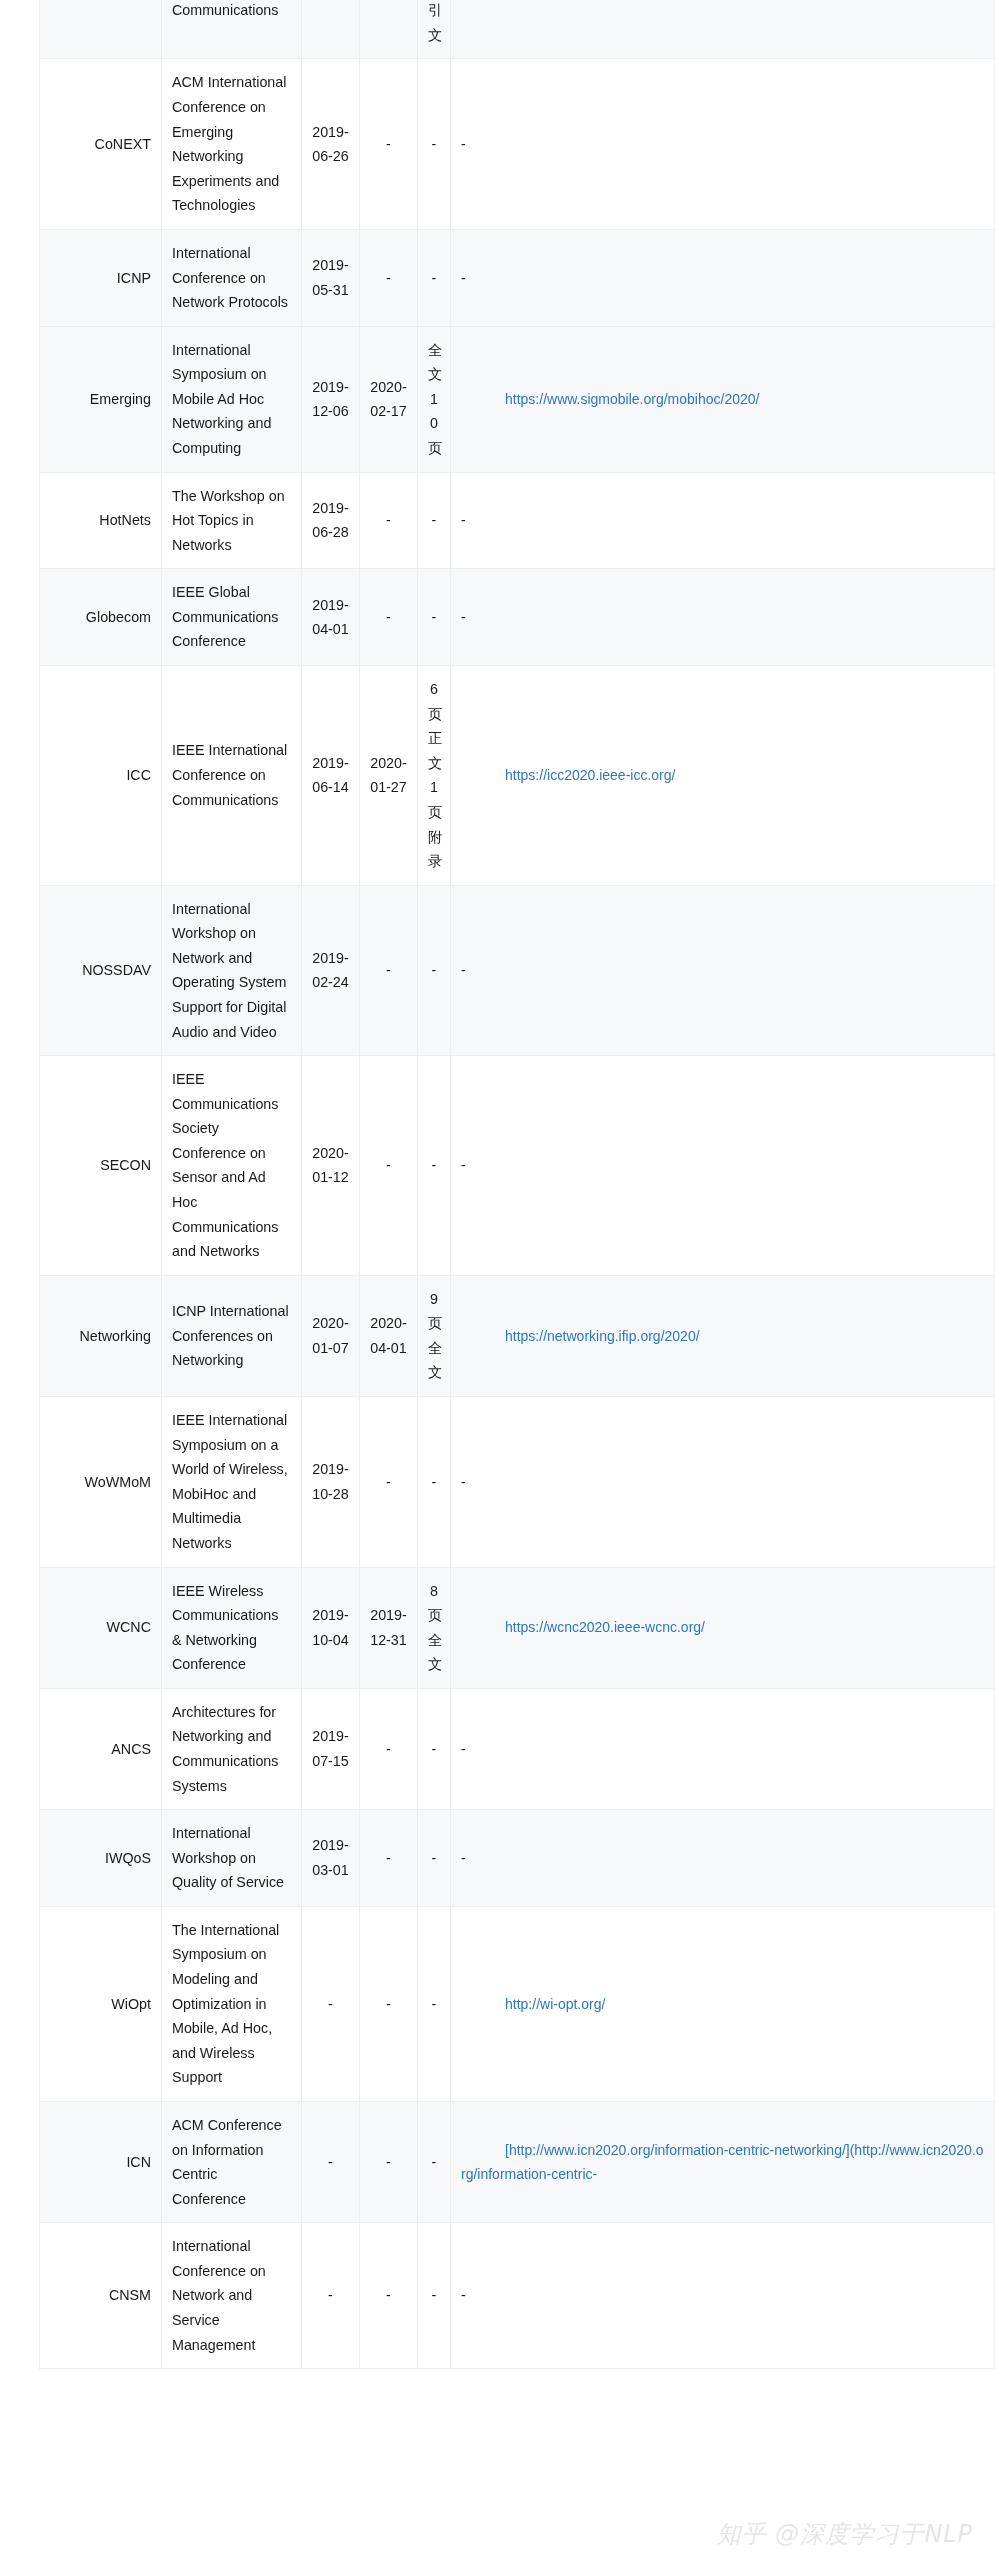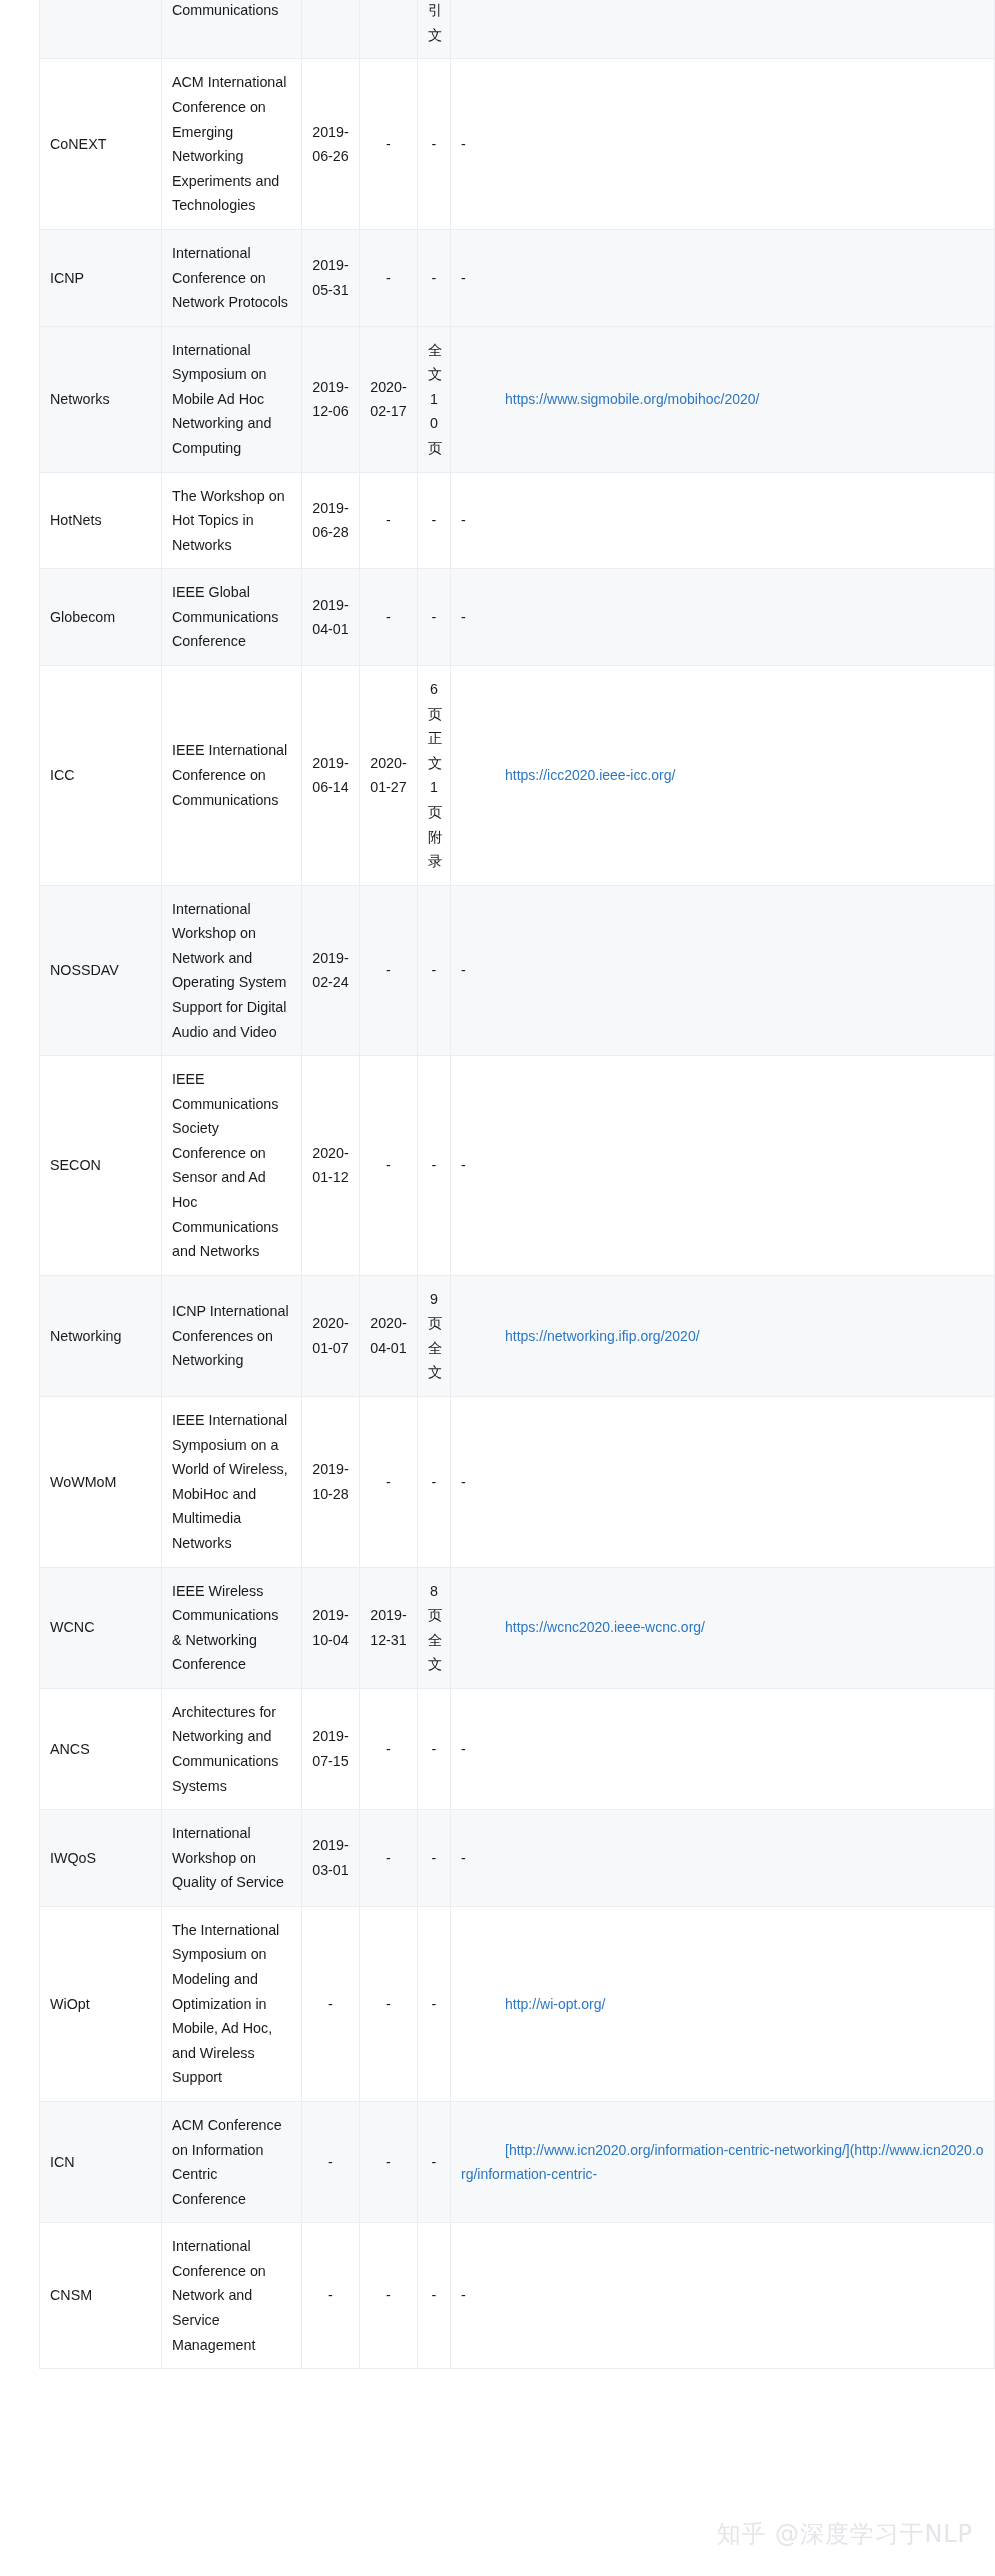--- a/index.html
+++ b/index.html
@@ -40,21 +40,21 @@
   table.conf td {
     border: 0.9px solid #ebedf0;
     padding: 11px 10px;
     vertical-align: middle;
     word-wrap: break-word;
     overflow-wrap: break-word;
   }
   tr.shade td { background: #f7f8fa; }
   tr.plain td { background: #ffffff; }
 
-  td.abbr { text-align: left; padding-left: 13px; }
+  td.abbr { text-align: right; padding-left: 13px; }
   td.name { text-align: left; }
   td.date { text-align: center; }
   td.pg   { text-align: center; padding-left: 3.7px; padding-right: 3.7px; }
   td.url  { text-align: left; padding-left: 13px; }
 
   td.url a {
     color: #2b77c4;
     text-decoration: none;
     font-size: 14px;
     word-break: break-all;
@@ -64,20 +64,21 @@
 
   .watermark {
     position: absolute;
     right: 22px;
     bottom: 26px;
     font-size: 24px;
     color: #e3e5e8;
     letter-spacing: 0.9px;
     white-space: nowrap;
     font-family: "DejaVu Sans", sans-serif;
+    font-style: italic;
   }
   .lgutter {
     position: absolute;
     left: 0; top: 0; width: 39px; height: 100%;
     background: #ffffff;
   }
 </style>
 </head>
 <body>
 
@@ -112,21 +113,21 @@
           </tr>
           <tr class="shade">
             <td class="abbr">ICNP</td>
             <td class="name">International Conference on Network Protocols</td>
             <td class="date">2019-05-31</td>
             <td class="date">-</td>
             <td class="pg">-</td>
             <td class="url">-</td>
           </tr>
           <tr class="shade">
-            <td class="abbr">Networks</td>
+            <td class="abbr">Emerging</td>
             <td class="name">International Symposium on Mobile Ad Hoc Networking and Computing</td>
             <td class="date">2019-12-06</td>
             <td class="date">2020-02-17</td>
             <td class="pg">全文10页</td>
             <td class="url"><a href="#">https://www.sigmobile.org/mobihoc/2020/</a></td>
           </tr>
           <tr class="plain">
             <td class="abbr">HotNets</td>
             <td class="name">The Workshop on Hot Topics in Networks</td>
             <td class="date">2019-06-28</td>

